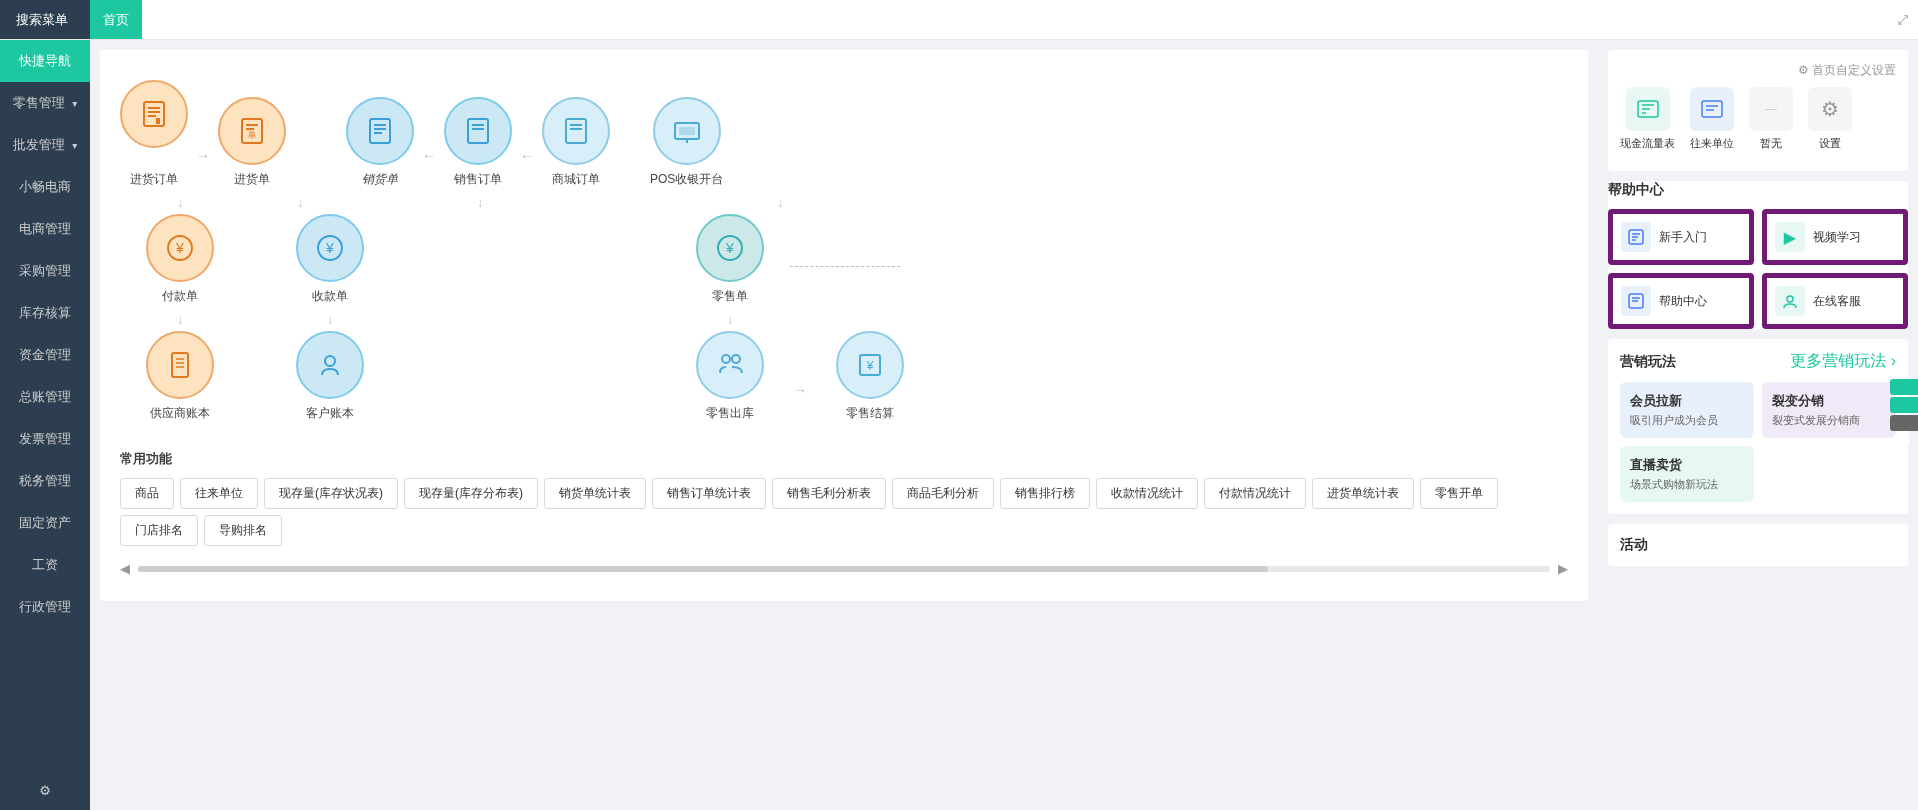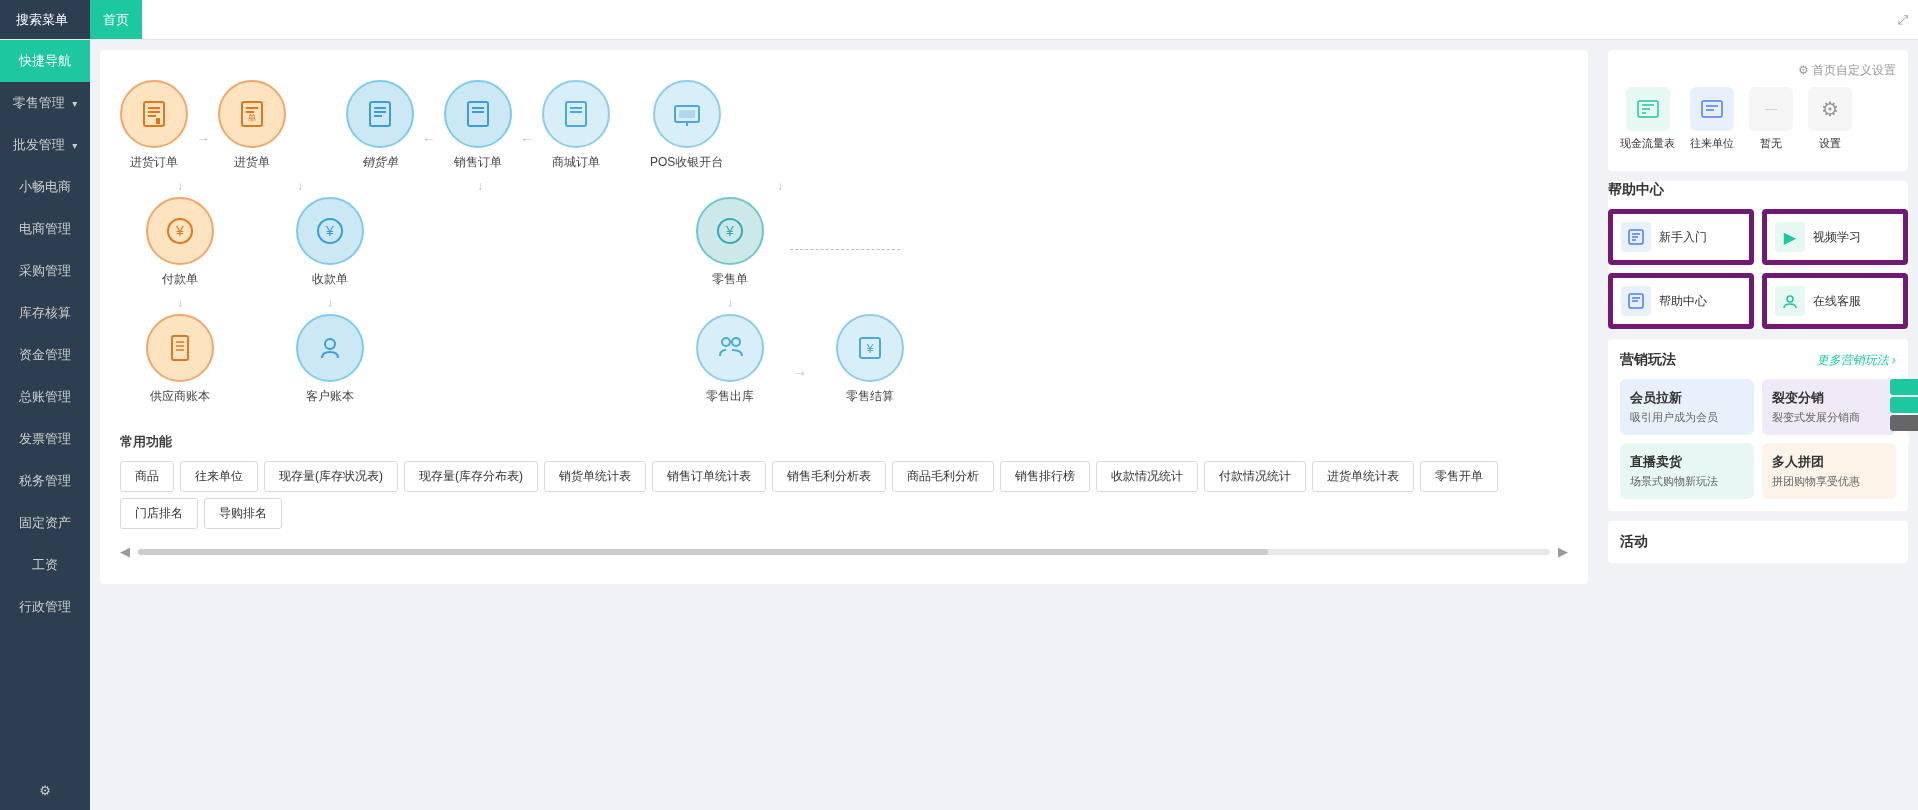--- a/index.html
+++ b/index.html
@@ -64,21 +64,21 @@
     .help-item { display: flex; align-items: center; gap: 8px; padding: 8px; border: 5px solid #701a75; border-radius: 4px; cursor: pointer; }
     .help-icon { width: 30px; height: 30px; border-radius: 4px; display: flex; align-items: center; justify-content: center; font-size: 16px; }
     .help-icon.blue { background: #e8f0fc; color: #4a7ef5; }
     .help-icon.green { background: #e6f7f4; color: #1dc8a0; }
     .help-text { font-size: 12px; color: #333; }
 
     
     .marketing { background: #fff; border-radius: 4px; padding: 12px; }
     .marketing-header { display: flex; justify-content: space-between; align-items: center; margin-bottom: 10px; }
     .marketing-title { font-size: 14px; font-weight: bold; color: #333; }
-    .more-link { font-size: 12px; color: #1dc8a0; cursor: pointer; font-style: italic; }
+    .more-link { font-size: 16px; color: #1dc8a0; cursor: pointer; }
     .marketing-grid { display: grid; grid-template-columns: 1fr 1fr; gap: 8px; }
     .mkt-item { padding: 10px; border-radius: 6px; cursor: pointer; }
     .mkt-item.blue-light { background: #e8f0fc; }
     .mkt-item.purple-light { background: #f0eaf8; }
     .mkt-item.green-light { background: #e6f7f4; }
     .mkt-item.orange-light { background: #fef3e8; }
     .mkt-item-title { font-size: 13px; font-weight: bold; color: #333; margin-bottom: 3px; }
     .mkt-item-desc { font-size: 11px; color: #666; }
 
     
@@ -90,21 +90,21 @@
     .flow-container { padding: 10px 0; }
     .node-circle { width: 68px; height: 68px; border-radius: 50%; display: flex; align-items: center; justify-content: center; font-size: 22px; }
     .nc-orange { background: #fde3c0; color: #e07820; border: 2px solid #f0a86a; }
     .nc-blue { background: #cce8f5; color: #3a9fd8; border: 2px solid #7ecbeb; }
     .nc-blue2 { background: #d8eef8; color: #4aaad5; border: 2px solid #8ecce9; }
     .nc-teal { background: #cde8e9; color: #35adb0; border: 2px solid #70c8cb; }
     .node-label { font-size: 12px; color: #444; margin-top: 6px; text-align: center; }
 
     .h-arrow { display: flex; align-items: center; padding-bottom: 26px; color: #bbb; font-size: 14px; width: 30px; justify-content: center; }
 
-    .row-with-down { display: flex; flex-direction: column; align-items: center; }
+    .row-with-down { display: flex; flex-direction: column; align-items: center; gap: 17px; }
   </style>
 </head>
 <body>
 
 <div class="top-bar">
   <div class="search-menu">搜索菜单</div>
   <div class="tab-home">首页</div>
   <div class="top-bar-spacer"></div>
   <div class="top-bar-expand">⤢</div>
 </div>
@@ -456,24 +456,20 @@
             <div class="mkt-item-desc">吸引用户成为会员</div>
           </div>
           <div class="mkt-item purple-light">
             <div class="mkt-item-title">裂变分销</div>
             <div class="mkt-item-desc">裂变式发展分销商</div>
           </div>
           <div class="mkt-item green-light">
             <div class="mkt-item-title">直播卖货</div>
             <div class="mkt-item-desc">场景式购物新玩法</div>
           </div>
-          <div class="mkt-item orange-light">
-            <div class="mkt-item-title">多人拼团</div>
-            <div class="mkt-item-desc">拼团购物享受优惠</div>
-          </div>
         </div>
       </div>
 
       <div style="background:#fff; border-radius:4px; padding:12px;">
         <div style="font-size:14px; font-weight:bold; color:#333;">活动</div>
       </div>
 
     </div>
   </div>
 </div>

